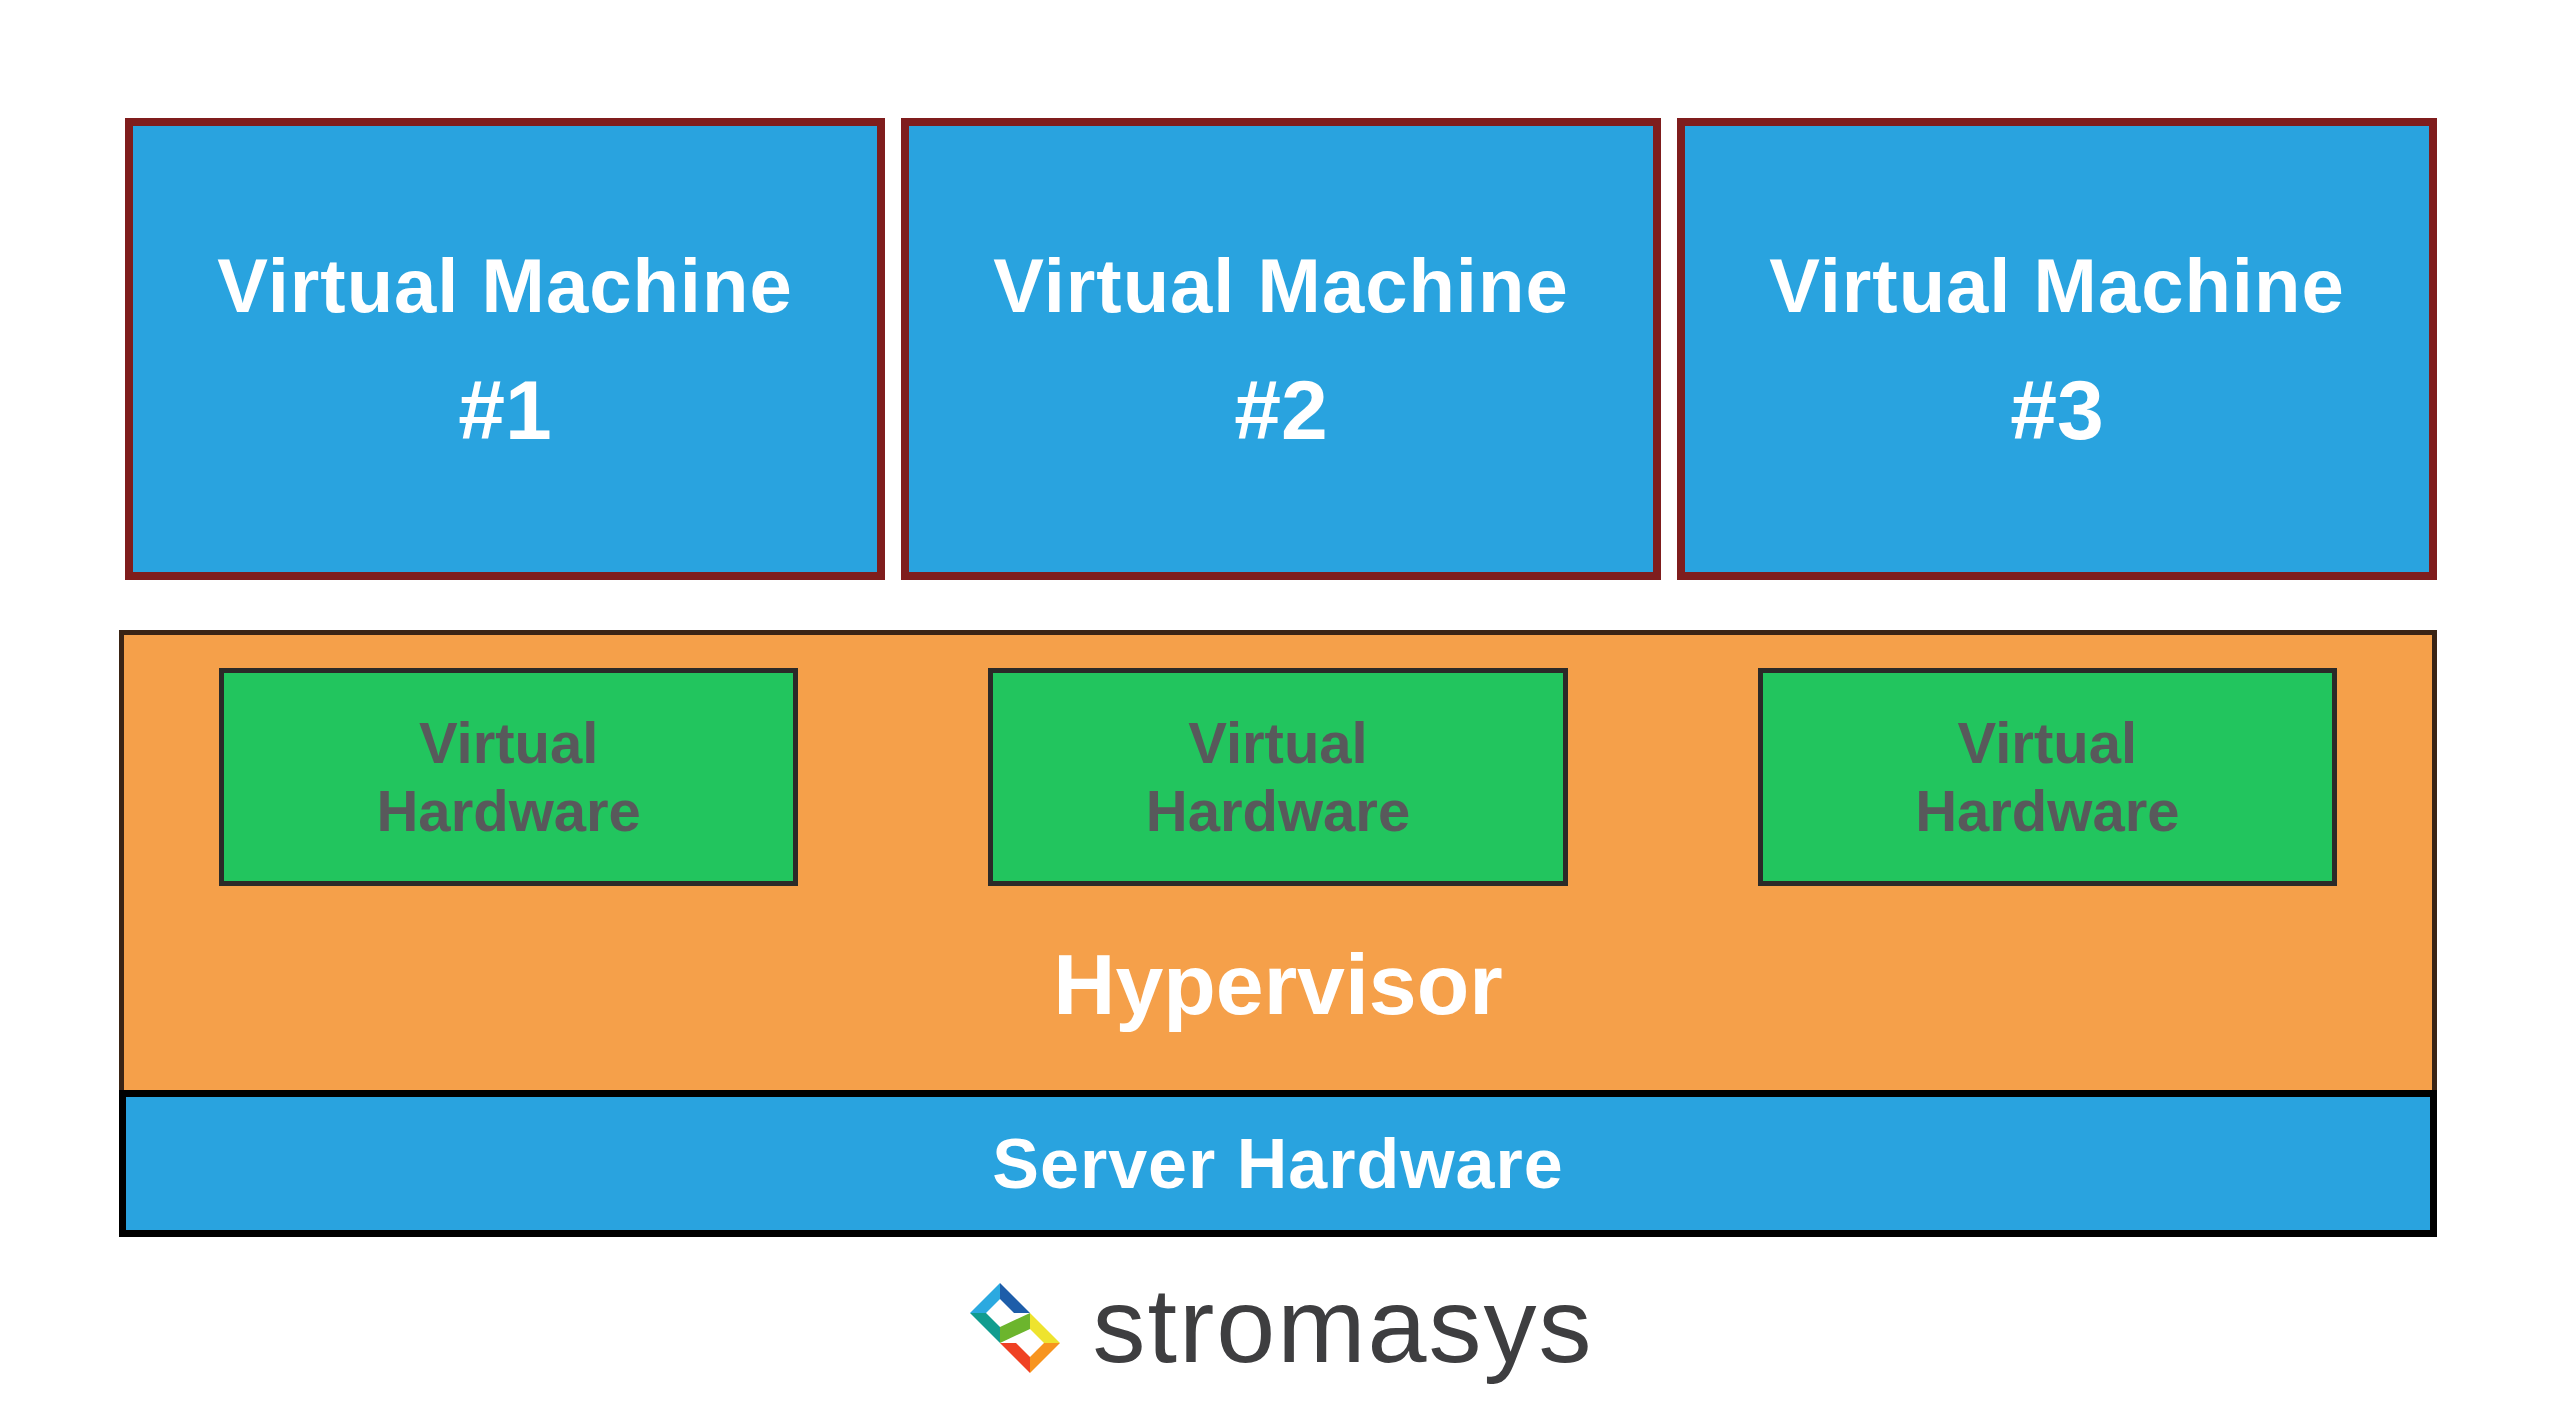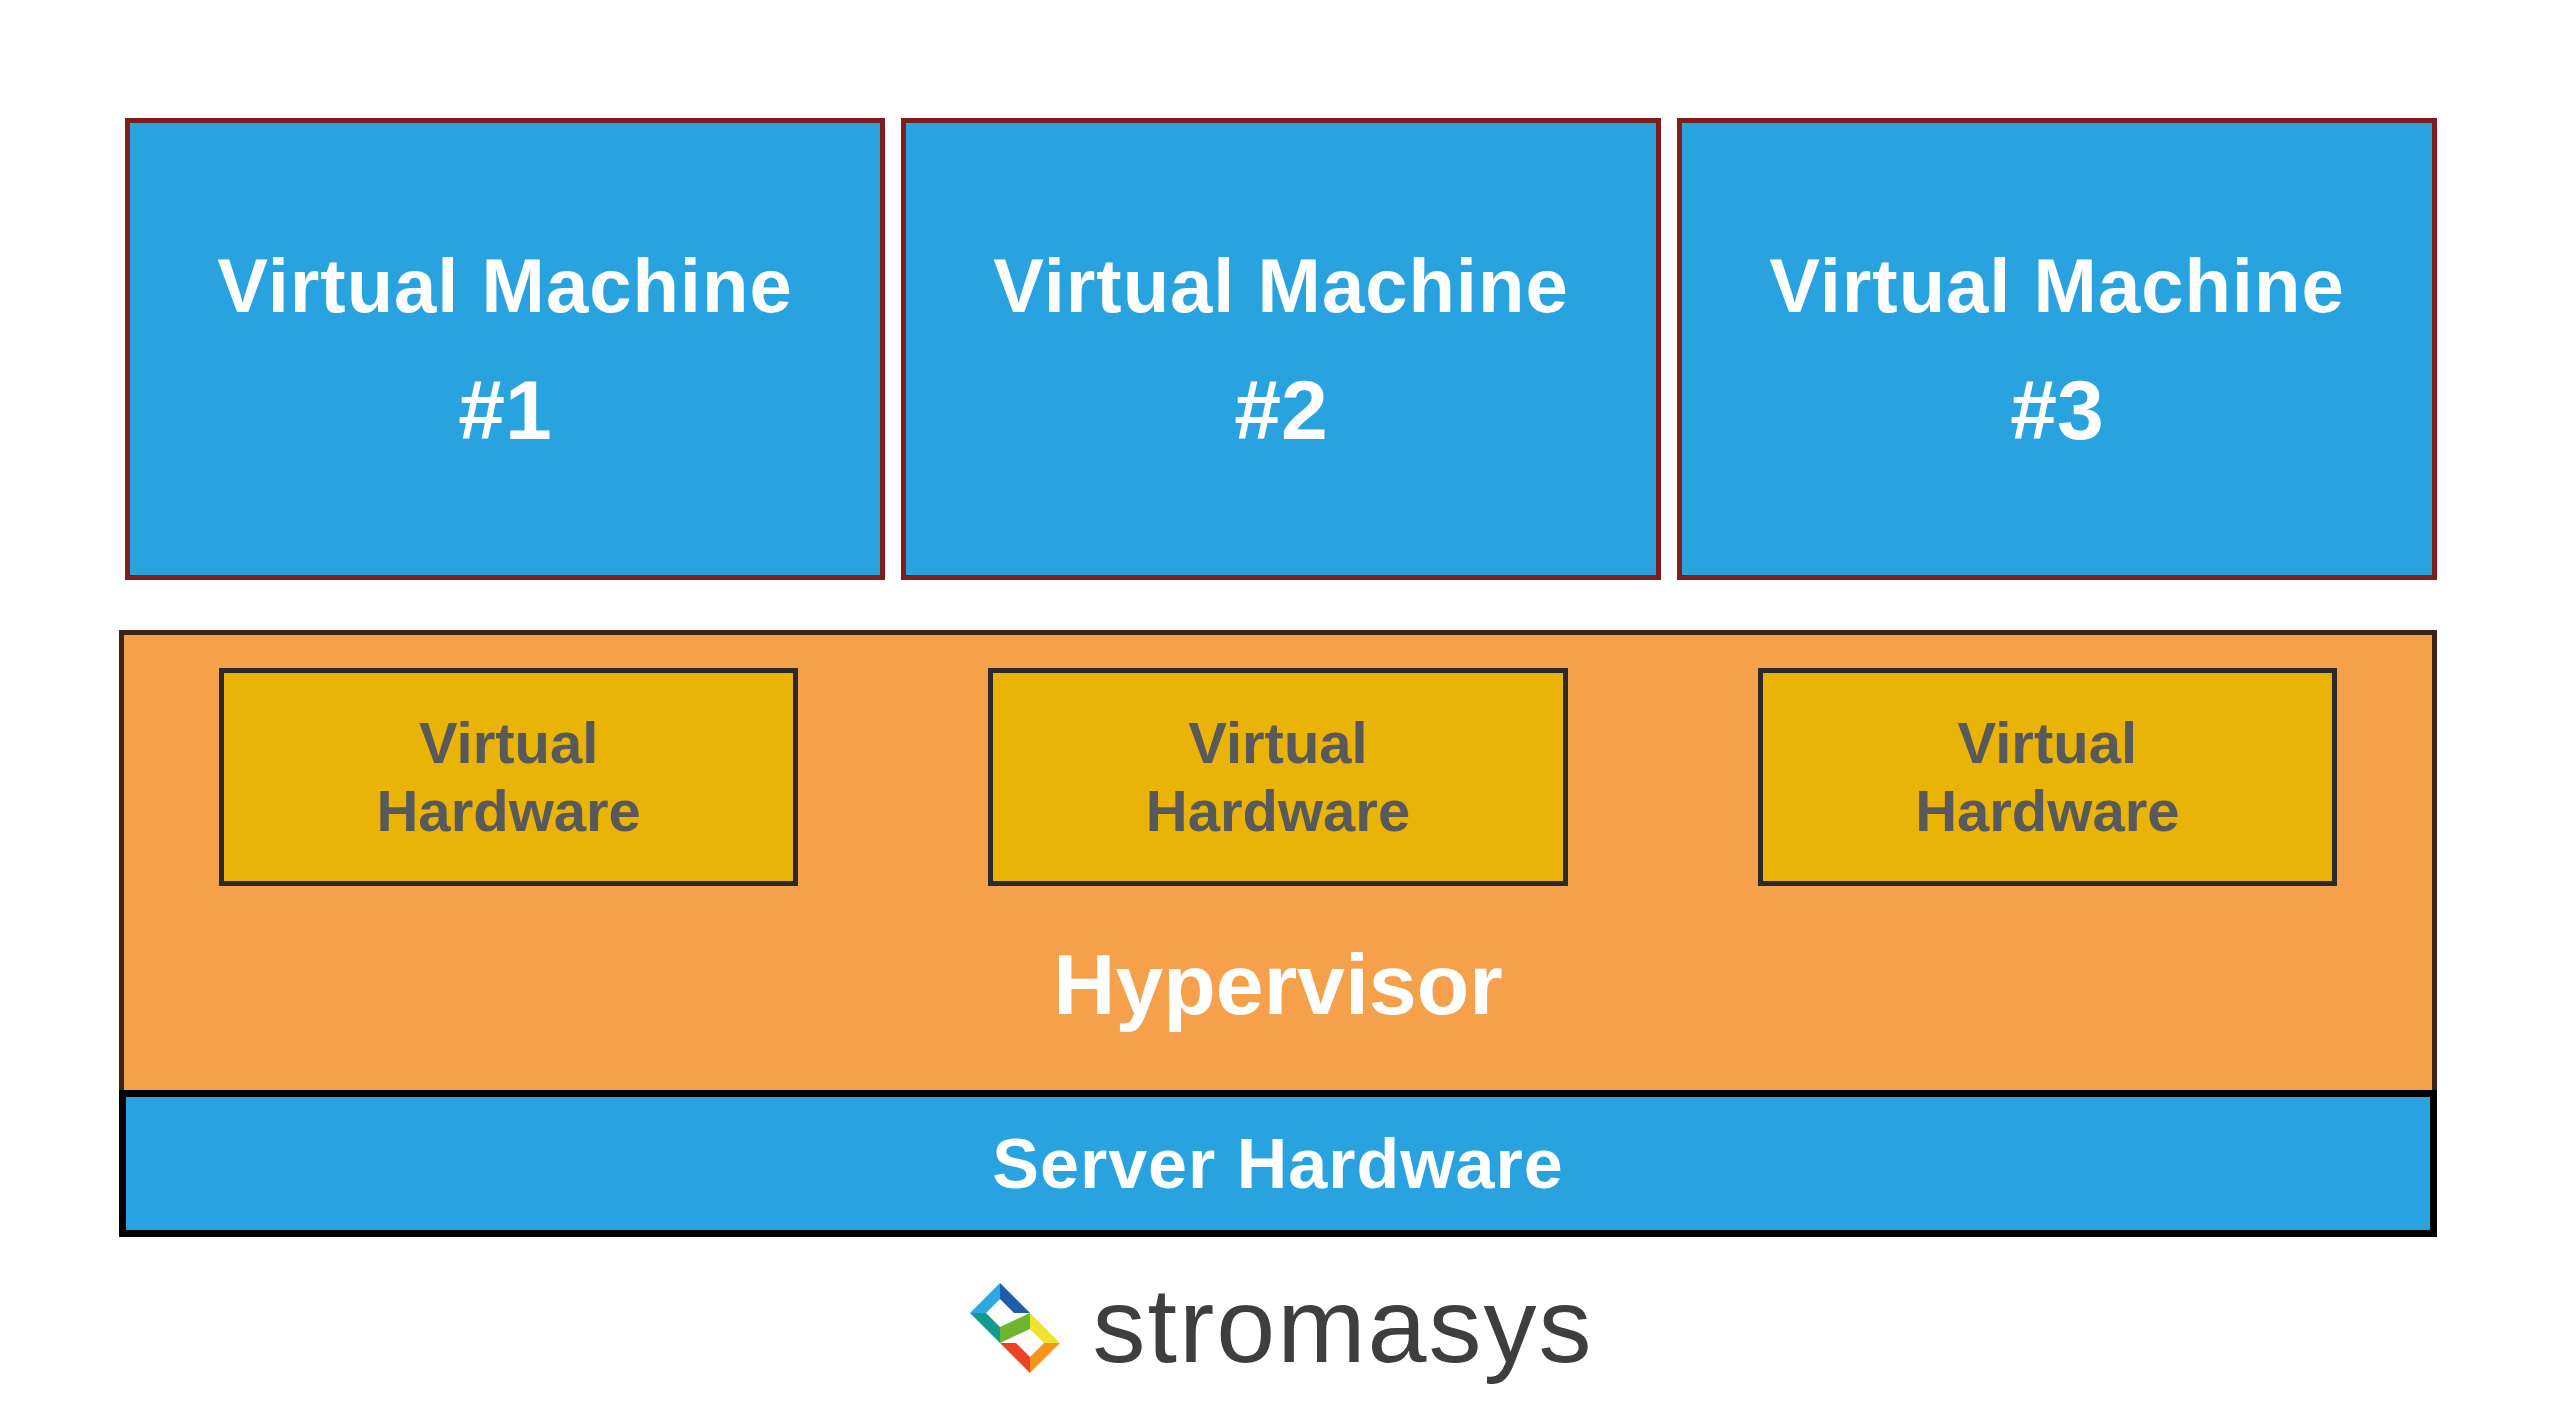--- a/index.html
+++ b/index.html
@@ -22,21 +22,21 @@
     left: 125px;
     top: 118px;
     width: 2312px;
     height: 462px;
     display: flex;
     gap: 16px;
   }
   .vm-box {
     flex: 1;
     background: #29A3DF;
-    border: 5px solid #7f1d1d;
+    border: 8px solid #7f1d1d;
     box-sizing: border-box;
     display: flex;
     flex-direction: column;
     align-items: center;
     justify-content: center;
     color: #ffffff;
     text-align: center;
   }
   .vm-line1 {
     font-size: 76px;
@@ -64,21 +64,21 @@
     box-sizing: border-box;
   }
   .vh-row {
     display: flex;
     gap: 190px;
     padding: 33px 95px 0 95px;
   }
   .vh-box {
     flex: 1;
     height: 218px;
-    background: #eab308;
+    background: #22c55e;
     border: 5px solid #2B2A28;
     box-sizing: border-box;
     display: flex;
     flex-direction: column;
     align-items: center;
     justify-content: center;
     color: #58595B;
     text-align: center;
   }
   .vh-line {

